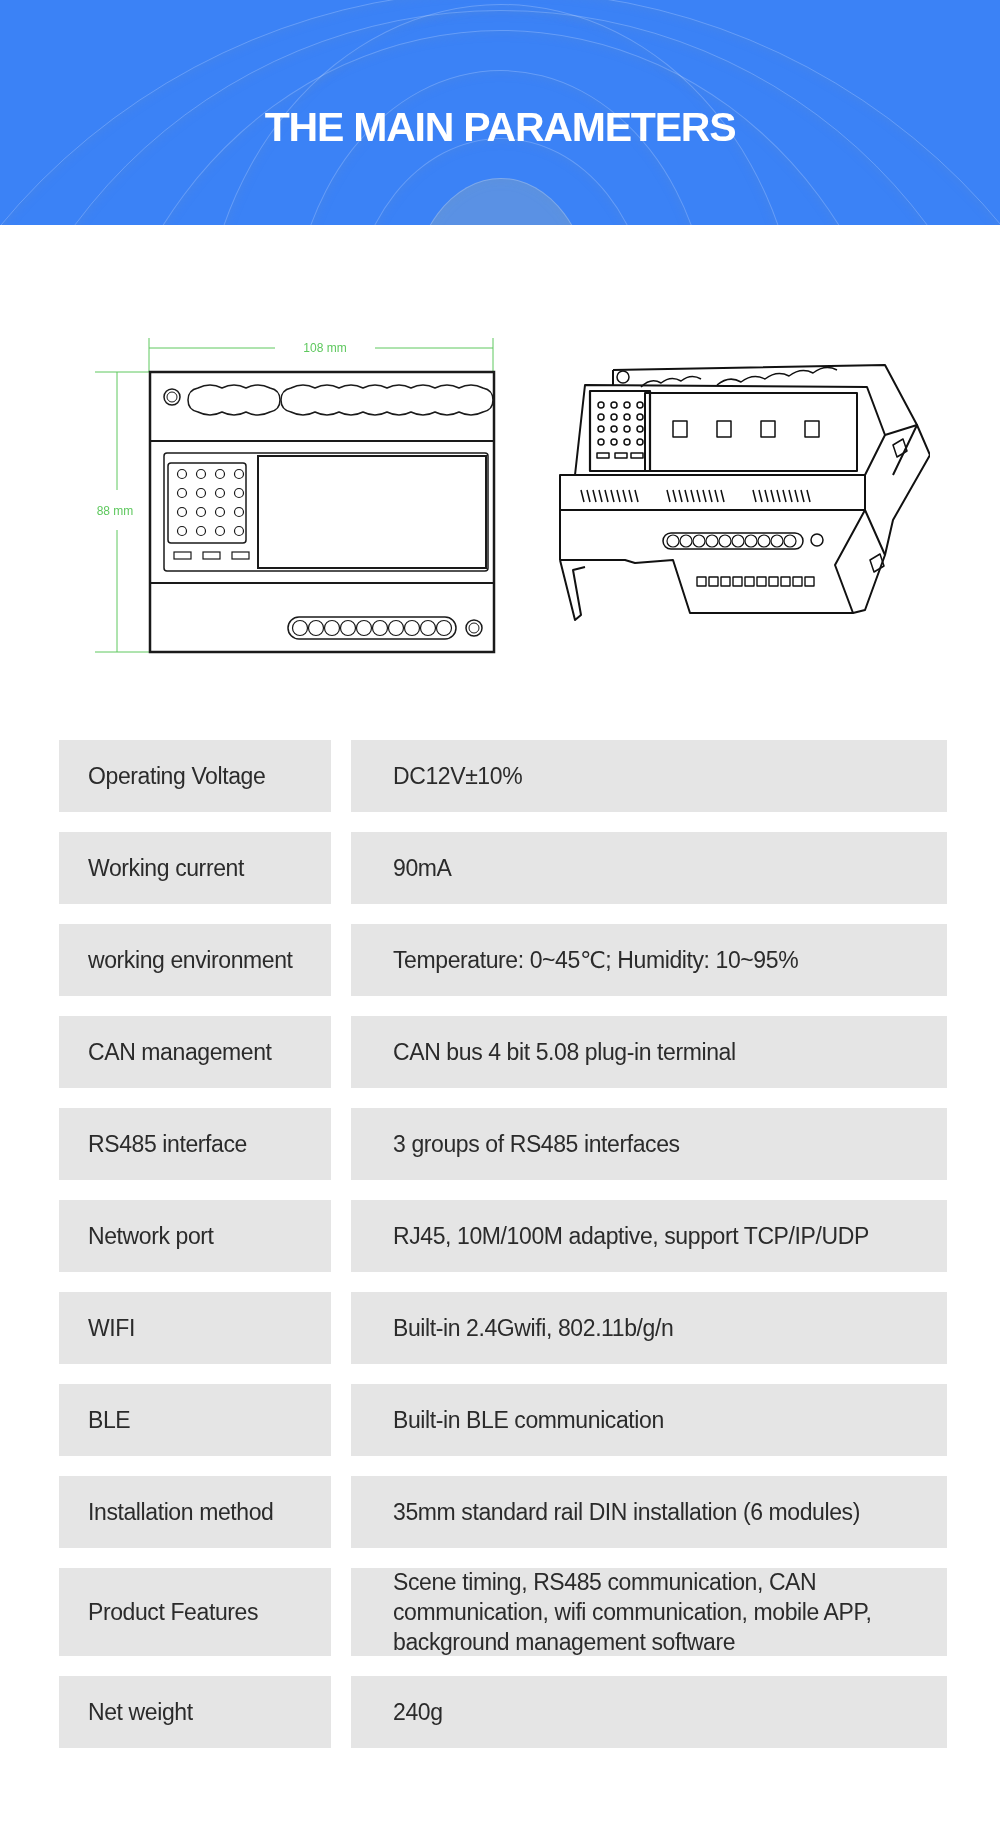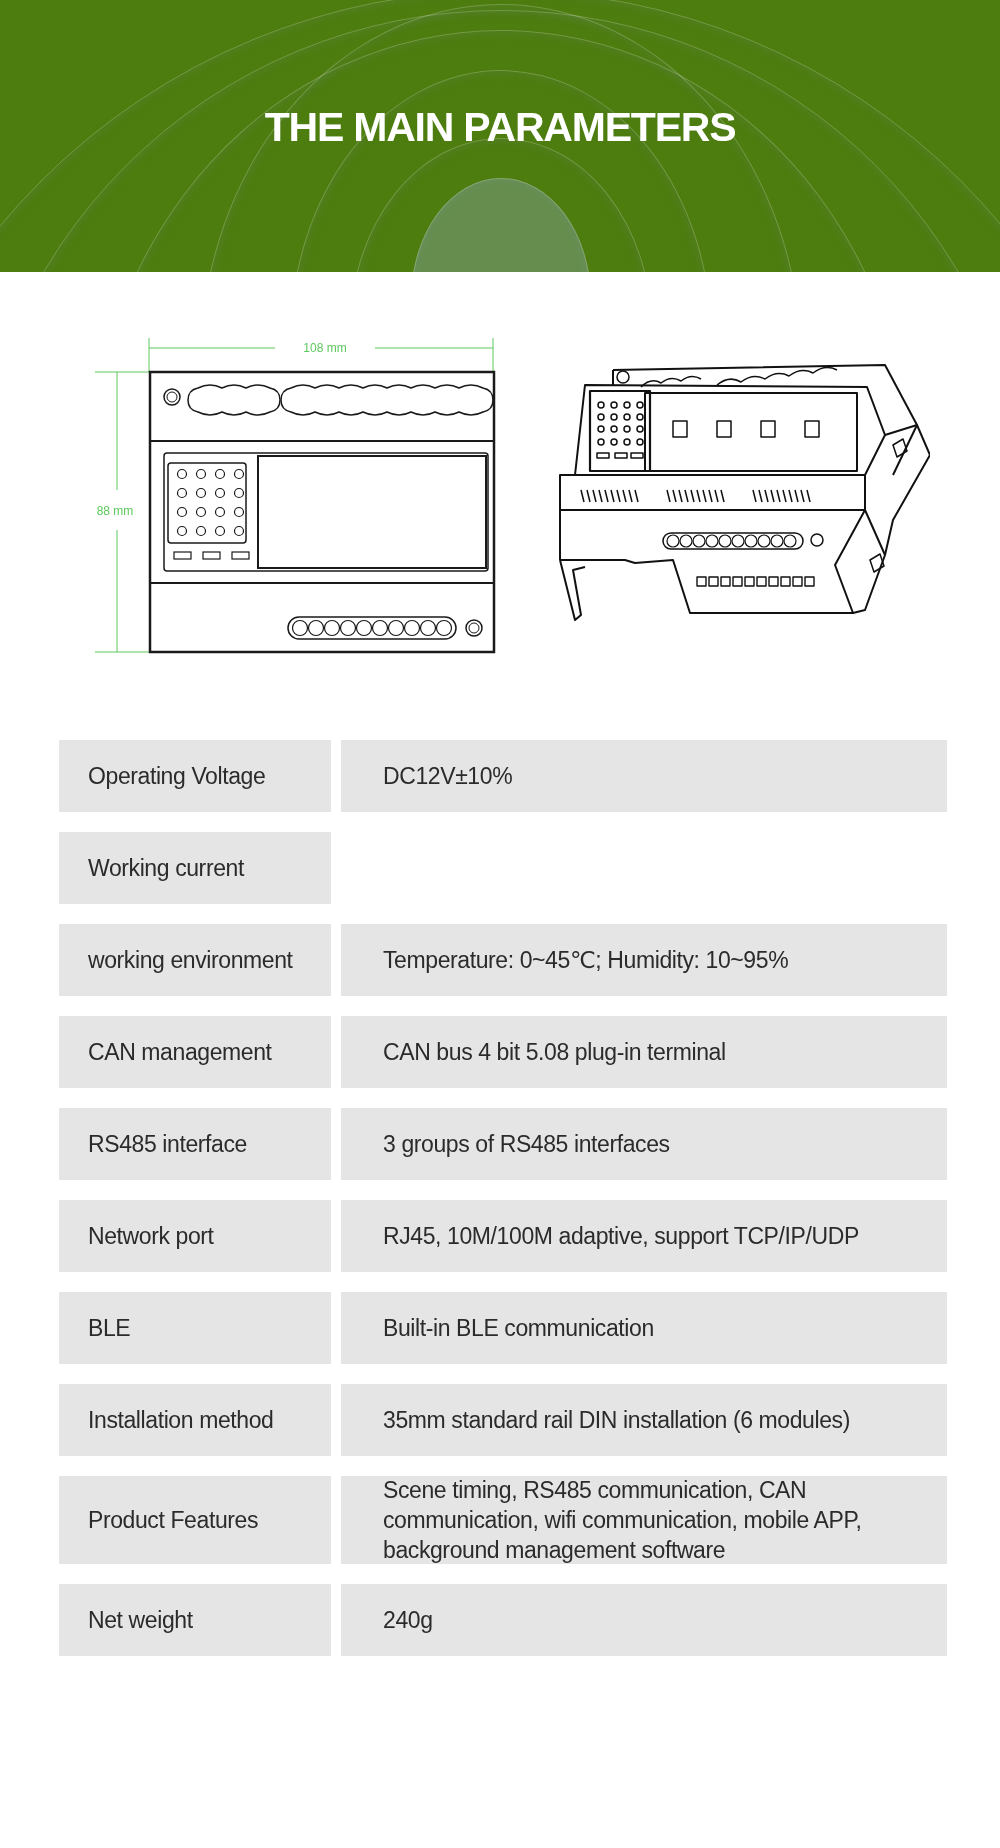--- a/index.html
+++ b/index.html
@@ -1,22 +1,22 @@
 <!DOCTYPE html>
 <html><head>
 <meta charset="utf-8">
 <style>
   html, body { margin: 0; padding: 0; }
   body {
     width: 1000px; height: 1848px; background: #ffffff; position: relative; overflow: hidden;
     font-family: "Liberation Sans", "DejaVu Sans", sans-serif;
   }
   .hero {
-    position: absolute; left: 0; top: 0; width: 1000px; height: 272px;
-    background: #4d7c0f; overflow: hidden;
+    position: absolute; left: 0; top: 0; width: 1000px; height: 225px;
+    background: #3b82f6; overflow: hidden;
   }
   .ring {
     position: absolute; border-radius: 50%;
     border: 1px solid rgba(255,255,255,0.22);
     box-shadow: 0 0 12px rgba(120,150,180,0.18) inset;
     left: 50%;
   }
   .hero-title {
     position: absolute; left: 0; width: 1000px; top: 104px; text-align: center;
     color: #ffffff; font-weight: bold; font-size: 41px; letter-spacing: -1.2px;
@@ -27,21 +27,21 @@
   .dim-label { fill: #5ec85e; font-size: 12px; font-family: "Liberation Sans", sans-serif; }
 
   .spec-table { position: absolute; left: 59px; top: 740px; width: 888px; }
   .spec-row { display: flex; margin-bottom: 20px; }
   .spec-label, .spec-value {
     background: #e5e5e5; display: flex; align-items: center;
     color: #2b2b2b; font-size: 23px; letter-spacing: -0.4px;
   }
   .spec-label { width: 272px; padding-left: 29px; box-sizing: border-box; }
   .spec-label.tight { }
-  .spec-value { margin-left: 10px; flex: 1; padding-left: 42px; padding-right: 40px; box-sizing: border-box; line-height: 30px; }
+  .spec-value { margin-left: 20px; flex: 1; padding-left: 42px; padding-right: 40px; box-sizing: border-box; line-height: 30px; }
   .h72 { height: 72px; }
   .h125 { height: 88px; }
 </style>
 </head>
 <body>
 
 <div class="hero">
   <div class="ring" style="width:1300px;height:1300px;margin-left:-650px;top:-10px;"></div>
   <div class="ring" style="width:1060px;height:1060px;margin-left:-530px;top:10px;"></div>
   <div class="ring" style="width:820px;height:900px;margin-left:-410px;top:30px;"></div>
@@ -191,38 +191,43 @@
   </g>
 </svg>
 
 <div class="spec-table">
   <div class="spec-row">
     <div class="spec-label h72">Operating Voltage</div>
     <div class="spec-value h72">DC12V±10%</div>
   </div>
   <div class="spec-row">
     <div class="spec-label h72">Working current</div>
+    <div class="spec-value h72">90mA</div>
   </div>
   <div class="spec-row">
     <div class="spec-label tight h72">working environment</div>
     <div class="spec-value h72">Temperature: 0~45℃; Humidity: 10~95%</div>
   </div>
   <div class="spec-row">
     <div class="spec-label h72">CAN management</div>
     <div class="spec-value h72">CAN bus 4 bit 5.08 plug-in terminal</div>
   </div>
   <div class="spec-row">
     <div class="spec-label h72">RS485 interface</div>
     <div class="spec-value h72">3 groups of RS485 interfaces</div>
   </div>
   <div class="spec-row">
     <div class="spec-label h72">Network port</div>
     <div class="spec-value h72">RJ45, 10M/100M adaptive, support TCP/IP/UDP</div>
   </div>
   <div class="spec-row">
+    <div class="spec-label h72">WIFI</div>
+    <div class="spec-value h72">Built-in 2.4Gwifi, 802.11b/g/n</div>
+  </div>
+  <div class="spec-row">
     <div class="spec-label h72">BLE</div>
     <div class="spec-value h72">Built-in BLE communication</div>
   </div>
   <div class="spec-row">
     <div class="spec-label h72">Installation method</div>
     <div class="spec-value h72">35mm standard rail DIN installation (6 modules)</div>
   </div>
   <div class="spec-row">
     <div class="spec-label h125">Product Features</div>
     <div class="spec-value h125">Scene timing, RS485 communication, CAN communication, wifi communication, mobile APP, background management software</div>

